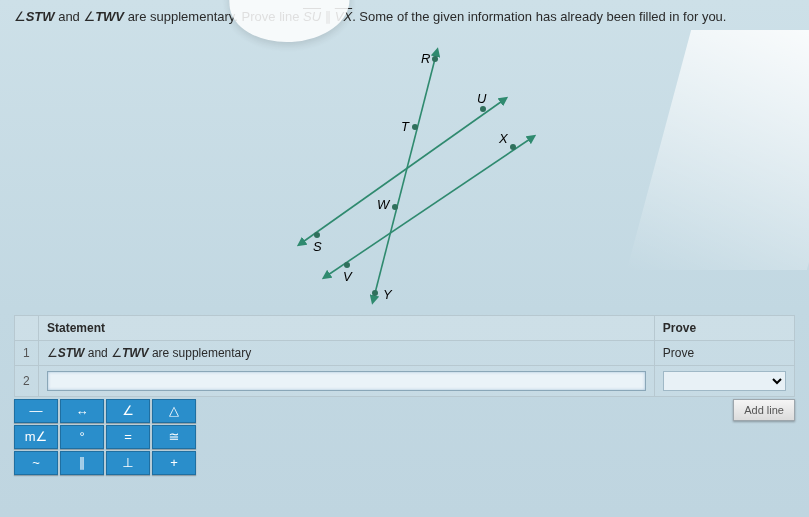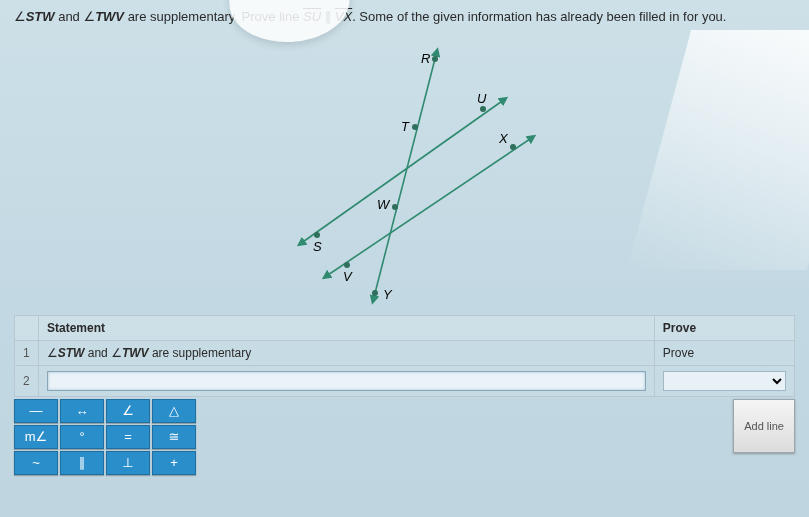--- a/index.html
+++ b/index.html
@@ -86,21 +86,21 @@
     align-items: center;
     justify-content: center;
     cursor: pointer;
     box-shadow: 0 1px 1px rgba(0,0,0,0.25);
   }
   .add-line-btn {
     background: linear-gradient(#f5f5f5,#dcdcdc);
     border: 1px solid #9da6ac;
     color: #555;
     font-size: 11px;
-    padding: 20px 10px;
+    padding: 4px 10px;
     cursor: pointer;
     box-shadow: 0 1px 2px rgba(0,0,0,0.3);
   }
   .page-curl {
     position: absolute;
     top: -18px; left: 230px;
     width: 120px; height: 60px;
     background: #fff;
     border-bottom-left-radius: 60px 40px;
     border-bottom-right-radius: 60px 40px;

